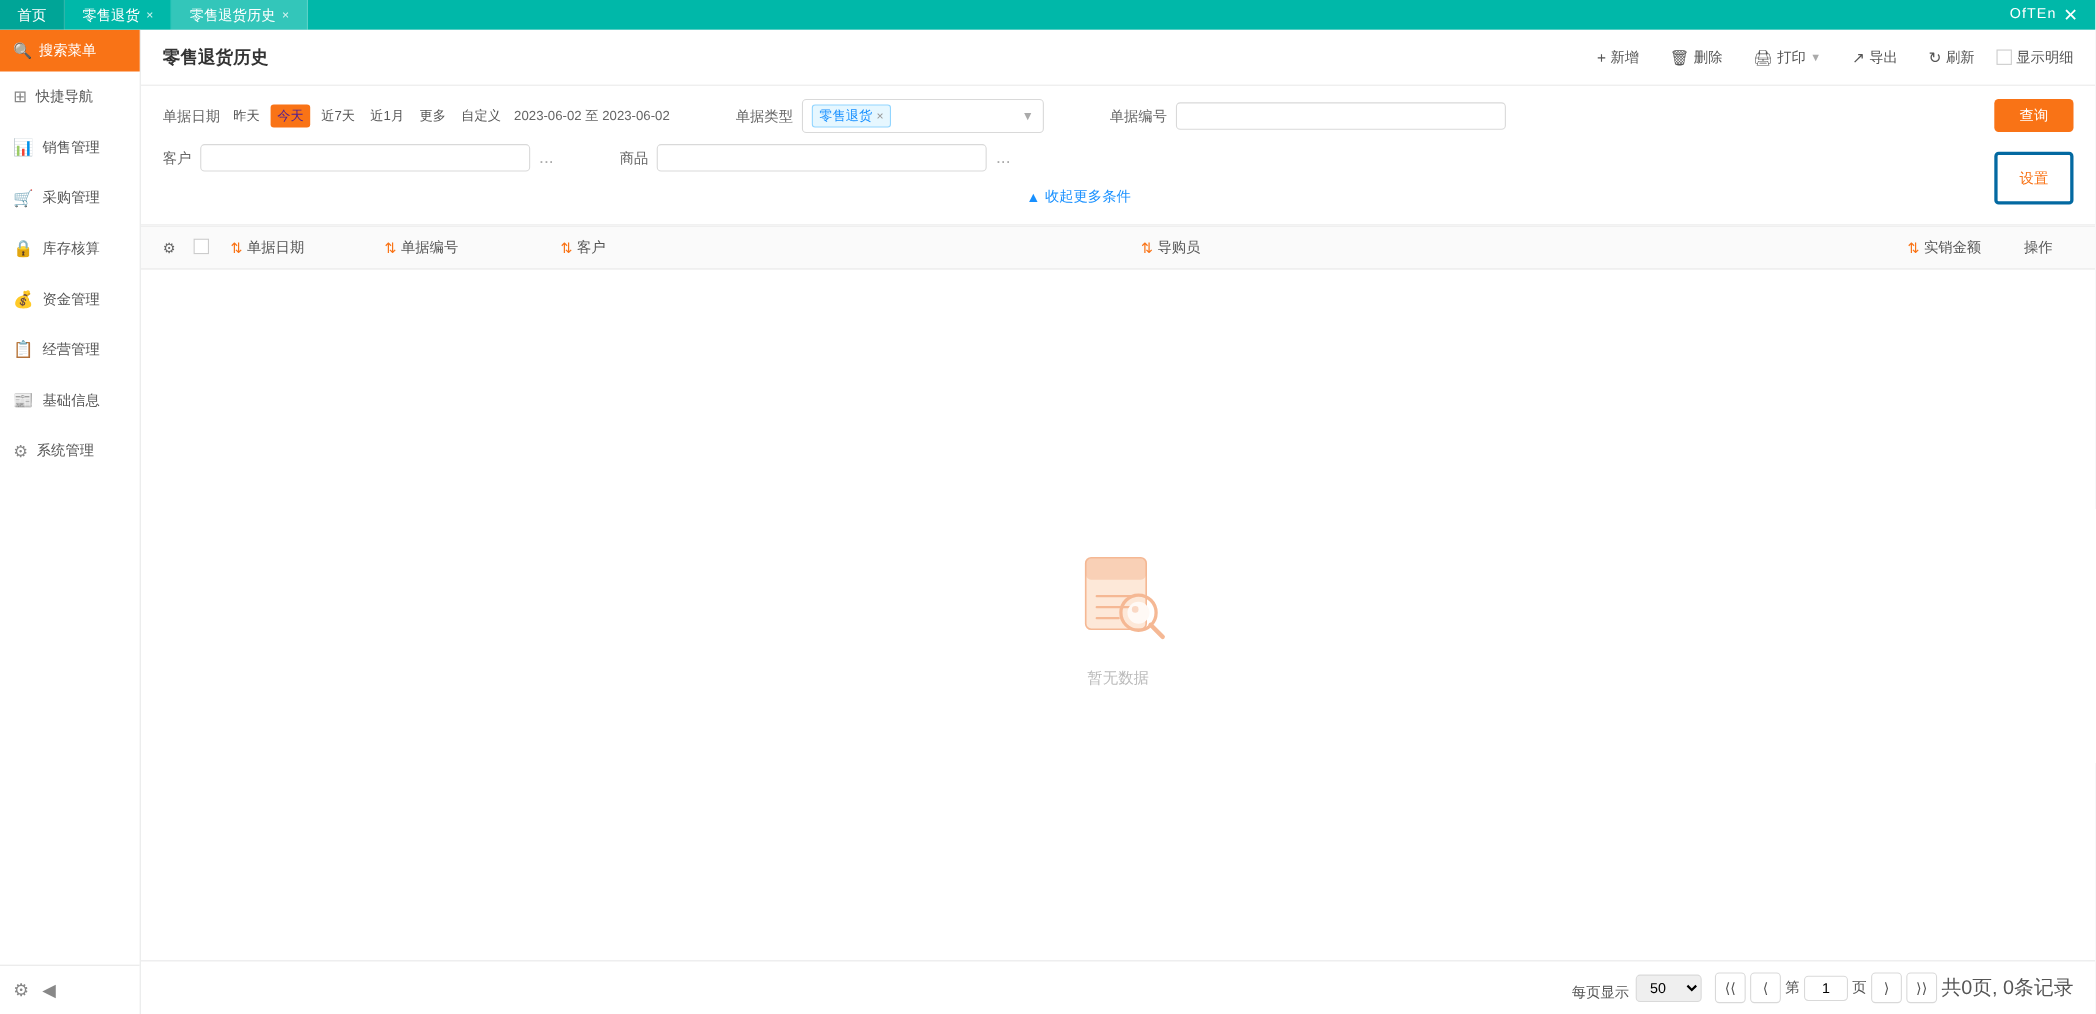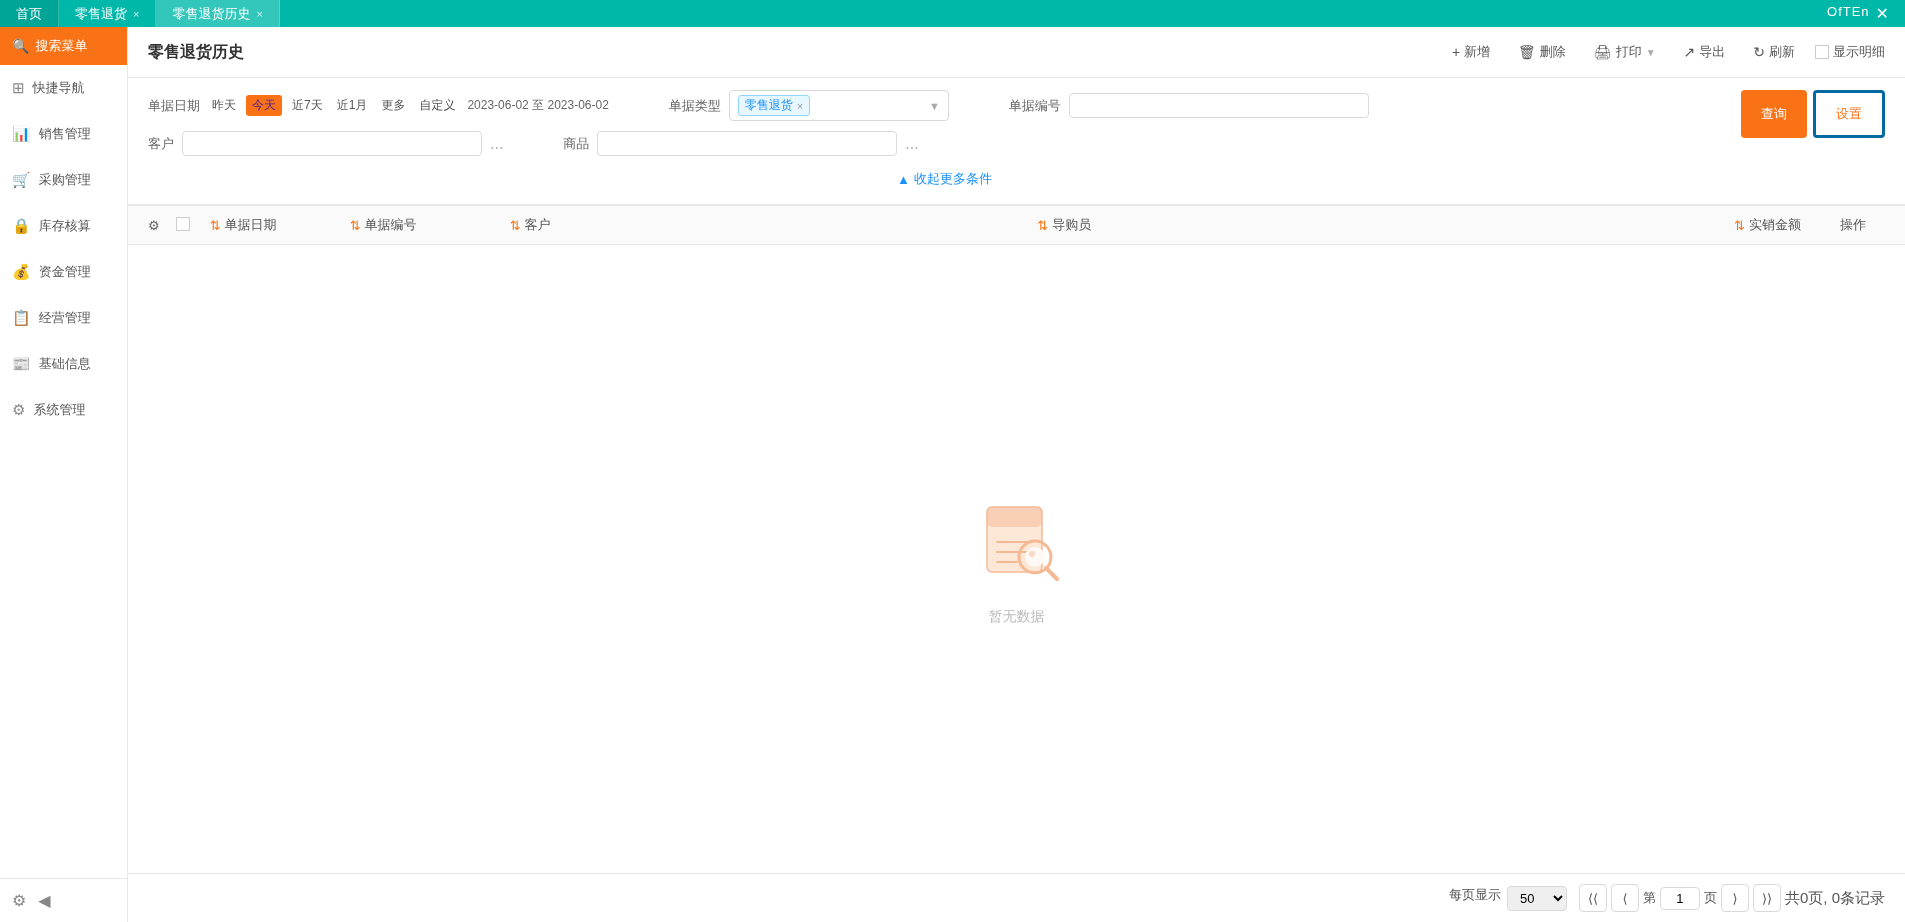--- a/index.html
+++ b/index.html
@@ -53,21 +53,21 @@
     .tag-item { background: #e6f7ff; border: 1px solid #91d5ff; border-radius: 3px; padding: 1px 6px; font-size: 12px; color: #1890ff; display: flex; align-items: center; gap: 4px; }
     .tag-close { cursor: pointer; color: #999; font-size: 11px; }
     .filter-input { border: 1px solid #d9d9d9; border-radius: 4px; padding: 4px 8px; font-size: 13px; min-width: 200px; outline: none; color: #333; }
     .dots { color: #aaa; font-size: 16px; cursor: pointer; }
     .collapse-btn { display: flex; align-items: center; gap: 4px; color: #1890ff; font-size: 13px; cursor: pointer; padding: 4px 12px; border-radius: 3px; }
     .collapse-row { display: flex; justify-content: center; margin-top: 4px; }
 
     
     .query-btn { background: #f97316; color: #fff; border: none; border-radius: 4px; padding: 6px 20px; font-size: 13px; cursor: pointer; }
     .setting-btn { background: #fff; color: #f97316; border: 3px solid #0369a1; border-radius: 4px; padding: 12px 20px; font-size: 13px; cursor: pointer; }
-    .action-buttons-col { display: flex; flex-direction: row; gap: 6px; margin-left: auto; }
+    .action-buttons-col { display: flex; flex-direction: column; gap: 18px; margin-left: auto; }
 
     
     .table-area { flex: 1; background: #fff; margin: 0; overflow: auto; display: flex; flex-direction: column; }
     .table-header { display: flex; align-items: center; background: #fafafa; border-bottom: 1px solid #e8e8e8; border-top: 1px solid #e8e8e8; padding: 0 12px; flex-shrink: 0; }
     .th-settings { padding: 10px 8px; color: #666; }
     .th-check { padding: 10px 8px; }
     .th-cell { padding: 10px 12px; font-size: 13px; color: #555; display: flex; align-items: center; gap: 4px; cursor: pointer; }
     .col-date { width: 140px; }
     .col-number { width: 160px; }
     .col-customer { flex: 1; }
@@ -76,26 +76,26 @@
     .col-action { width: 80px; text-align: center; justify-content: center; }
     .col-spacer { flex: 1; }
 
     
     .empty-state { flex: 1; display: flex; flex-direction: column; align-items: center; justify-content: center; padding: 40px; }
     .empty-icon { width: 100px; height: 100px; margin-bottom: 16px; }
     .empty-text { color: #bbb; font-size: 14px; }
 
     
     .table-footer { background: #fff; border-top: 1px solid #e8e8e8; padding: 10px 20px; display: flex; align-items: center; justify-content: flex-end; gap: 12px; flex-shrink: 0; }
-    .per-page { display: flex; align-items: flex-start; gap: 6px; font-size: 13px; color: #555; }
+    .per-page { display: flex; align-items: flex-end; gap: 6px; font-size: 13px; color: #555; }
     .per-page-select { border: 1px solid #d9d9d9; border-radius: 4px; padding: 3px 8px; font-size: 13px; }
     .pagination { display: flex; align-items: center; gap: 4px; }
     .page-btn { width: 28px; height: 28px; display: flex; align-items: center; justify-content: center; border: 1px solid #d9d9d9; border-radius: 4px; cursor: pointer; font-size: 13px; color: #555; background: #fff; }
     .page-input { border: 1px solid #d9d9d9; border-radius: 4px; padding: 3px 8px; width: 40px; font-size: 13px; text-align: center; }
-    .page-info { font-size: 15px; color: #555; }
+    .page-info { font-size: 18px; color: #555; }
     .page-text { font-size: 13px; color: #555; }
 
     
     .filter-main { display: flex; align-items: flex-start; gap: 0; }
     .filter-fields { flex: 1; }
     .filter-second-row { display: flex; align-items: center; gap: 20px; margin-bottom: 10px; }
   </style>
 </head>
 <body>
 

